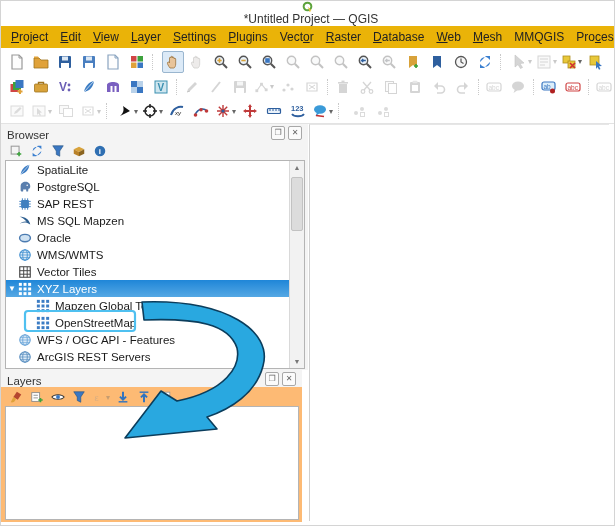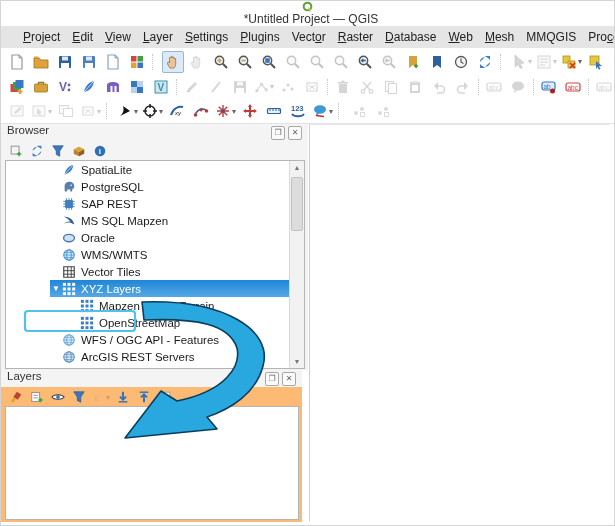--- a/index.html
+++ b/index.html
@@ -2,41 +2,41 @@
 <html><head>
 <meta charset="utf-8">
 <style>
   html,body{margin:0;padding:0;background:#fff;font-family:"Liberation Sans","DejaVu Sans",sans-serif;}
   #win{position:relative;width:613px;height:524px;margin:0;border:1px solid #d4d4d4;background:#fff;overflow:hidden;}
   
   #titlebar{position:absolute;left:0;top:0;right:0;height:25px;display:flex;align-items:center;padding-left:7px;background:#fff;flex-direction:column;}
   #titlebar .qlogo{width:17px;height:17px;margin-right:7px;}
   #titlebar .ttl{font-size:12px;color:#333;}
   
-  #menubar{position:absolute;left:0;top:25px;right:0;height:22px;display:flex;align-items:center;padding-left:16px;background:#e5e5e5;font-size:12px;color:#222;}
+  #menubar{position:absolute;left:0;top:25px;right:0;height:22px;display:flex;align-items:center;padding-left:4px;background:#eab308;font-size:12px;color:#222;}
   .menu-item{padding:2px 6px;cursor:default;}
   .menu-item u{text-decoration:underline;}
   
   .tbrow{position:absolute;left:0;right:0;height:25px;display:flex;align-items:center;padding-left:4px;background:#fff;}
   #tb1{top:48px;} #tb2{top:73px;} #tb3{top:98px;height:24px;border-bottom:1px solid #e3e3e3;}
   .tbtn{height:20px;min-width:20px;display:inline-flex;align-items:center;justify-content:center;border:1px solid transparent;border-radius:2px;margin:0 1px;}
   .tbtn.pressed{border-color:#9ab6cf;background:#dceaf7;}
   .tbtn.dis{opacity:.35;filter:grayscale(90%);}
   .icn{width:16px;height:16px;color:#3a77c2;}
   .dd{font-size:8px;color:#666;margin-left:1px;}
   .sep{display:inline-block;width:5px;height:16px;margin:0 3px;border-left:1px dotted #c9c9c9;}
   
-  .panel-header{position:absolute;left:0;right:0;height:17px;background:#f4f4f4;display:flex;align-items:flex-start;font-size:11.5px;color:#333;padding-left:6px;}
+  .panel-header{position:absolute;left:0;right:0;height:17px;background:#f4f4f4;display:flex;align-items:flex-end;font-size:11.5px;color:#333;padding-left:6px;}
   .winbtns{position:absolute;right:6px;top:2px;display:flex;gap:3px;}
   .wbtn{width:12px;height:12px;border:1px solid #a8a8a8;border-radius:2px;background:#fbfbfb;display:flex;align-items:center;justify-content:center;font-size:8px;color:#666;line-height:1;}
   #browser-panel{position:absolute;left:0;top:123px;width:307px;height:246px;background:#f4f4f4;}
   #browser-toolbar{position:absolute;left:4px;top:18px;height:18px;display:flex;align-items:center;}
   #browser-toolbar .tbtn,#layers-toolbar .tbtn{height:17px;min-width:17px;}
   #browser-toolbar .icn,#layers-toolbar .icn{width:14px;height:14px;}
-  #tree-box{position:absolute;left:4px;top:36px;right:3px;bottom:1px;background:#fff;border:1px solid #b4b4b4;overflow:hidden;padding-left:44px;}
+  #tree-box{position:absolute;left:4px;top:36px;right:3px;bottom:1px;background:#fff;border:1px solid #b4b4b4;overflow:hidden;}
   .trow{position:relative;height:17px;display:flex;align-items:center;font-size:11.5px;color:#1a1a1a;white-space:nowrap;}
   .trow .exp{width:12px;text-align:center;font-size:8px;color:#444;flex:0 0 12px;}
   .trow .ticn{width:14px;height:14px;margin-right:5px;flex:0 0 14px;}
   .trow.d2{padding-left:18px;}
   .trow.sel{background:linear-gradient(#1f86d8,#55a8e4);color:#fff;}
   .trow.sel .exp{color:#fff;}
   #vscroll{position:absolute;right:0;top:0;bottom:0;width:14px;background:#f2f2f2;border-left:1px solid #d9d9d9;}
   #vscroll .sb{position:absolute;left:0;right:0;height:13px;background:#f2f2f2;color:#777;font-size:7px;display:flex;align-items:center;justify-content:center;}
   #vscroll .up{top:0;} #vscroll .dn{bottom:0;}
   #vscroll .thumb{position:absolute;left:1px;right:1px;top:16px;height:52px;background:#dcdcdc;border:1px solid #c2c2c2;border-radius:2px;}

